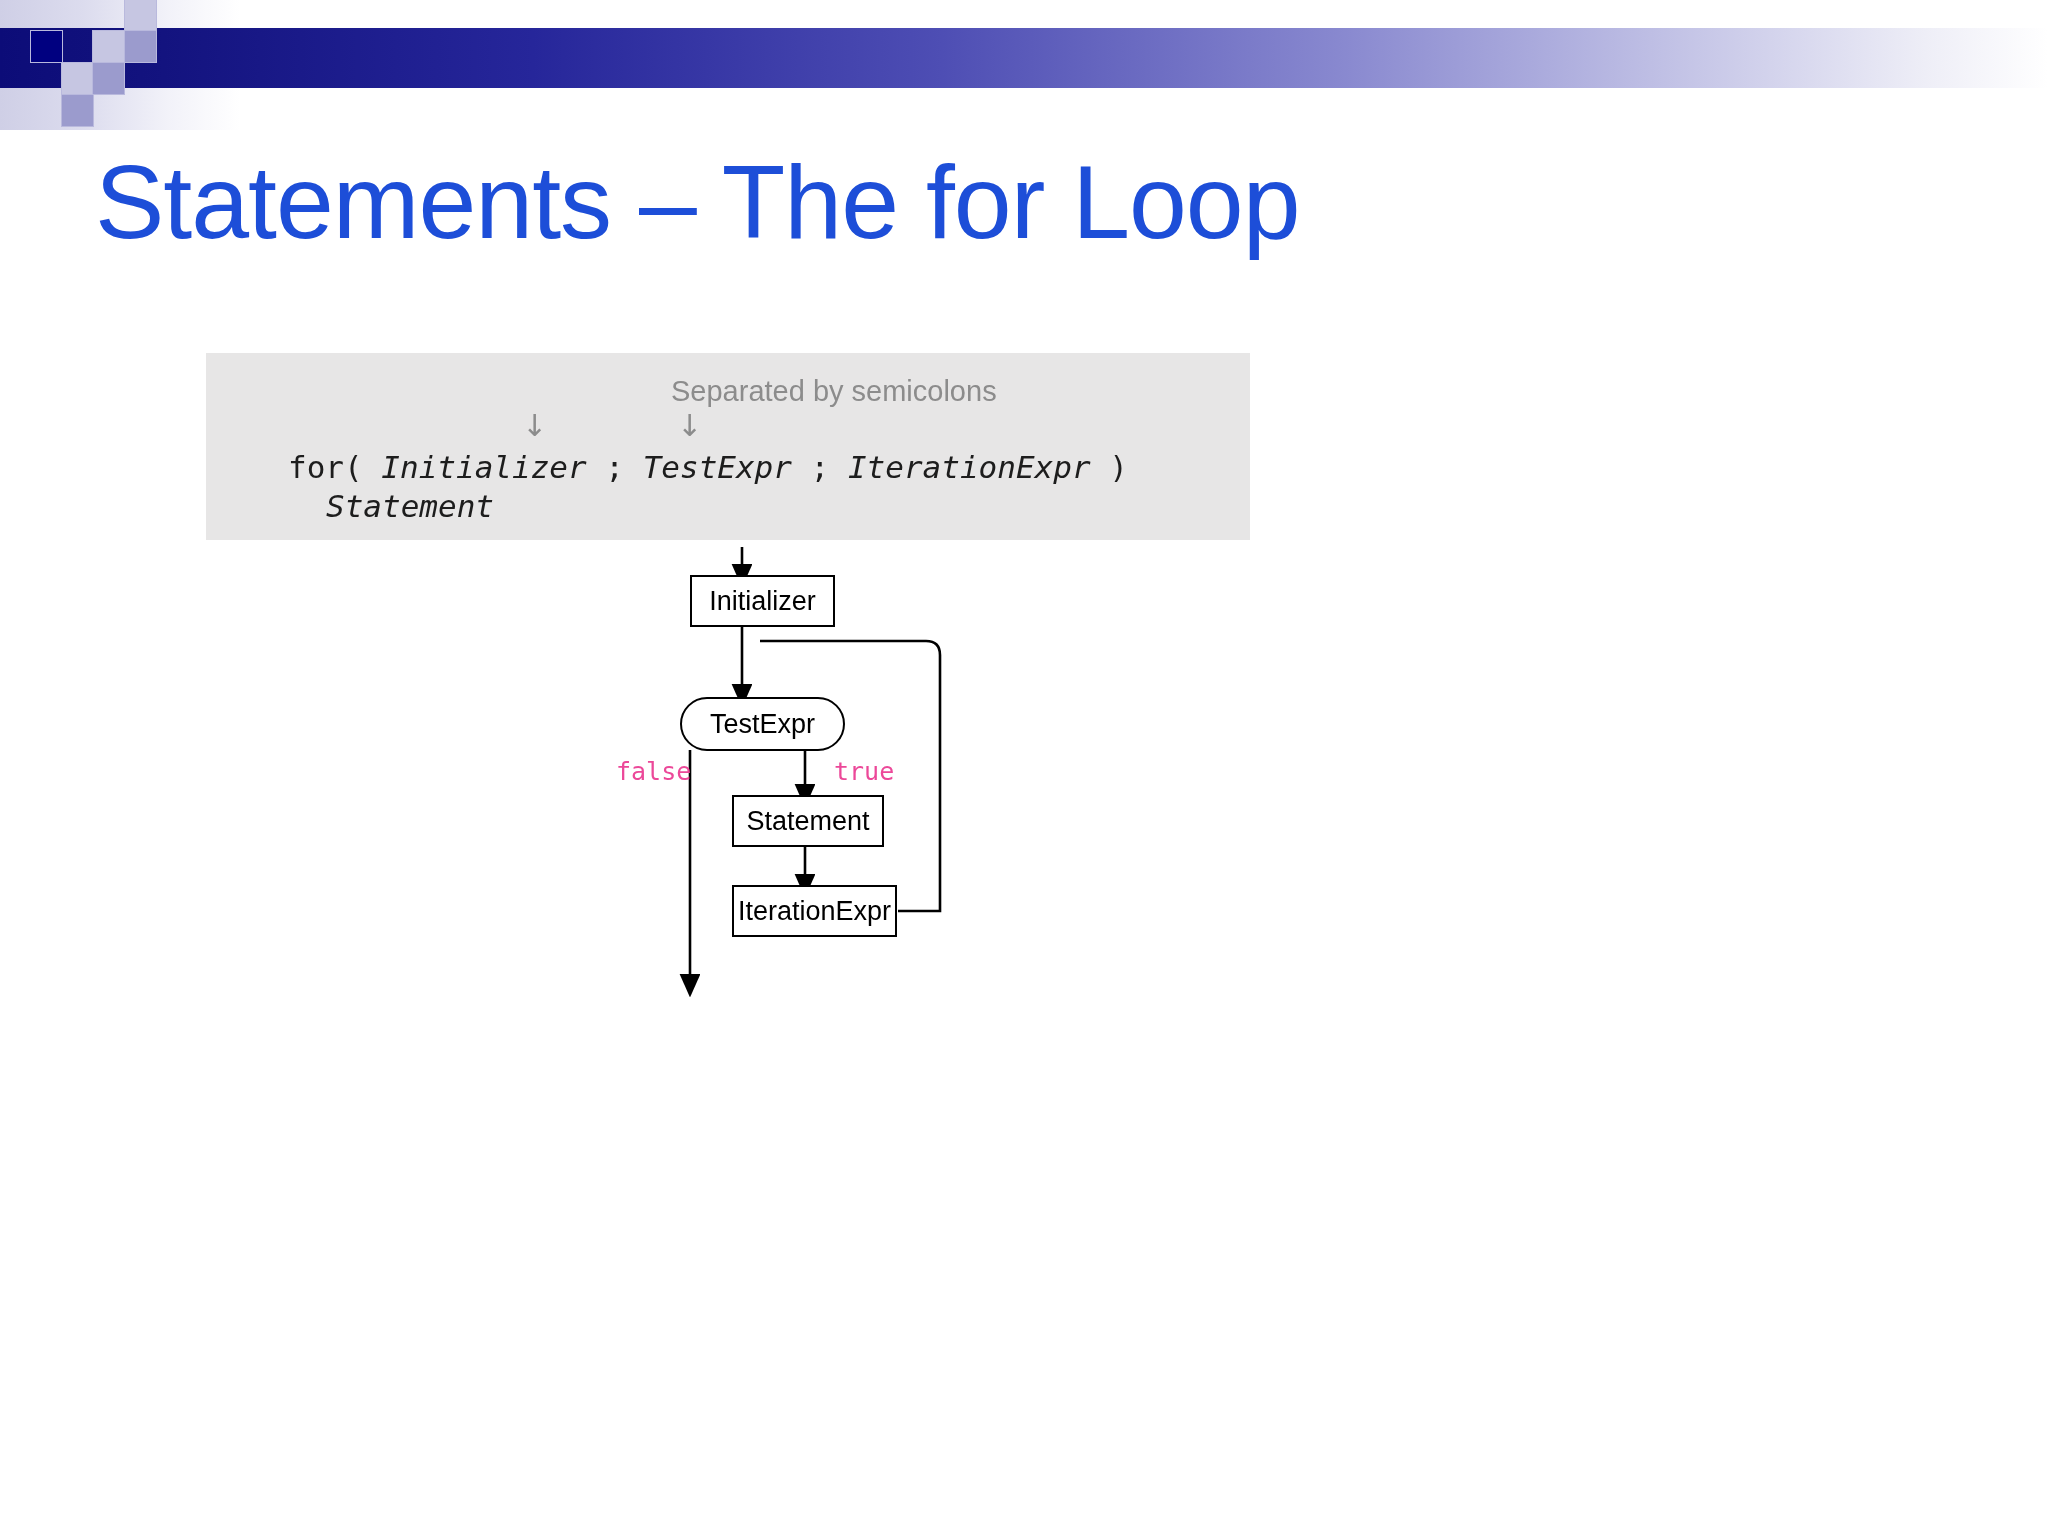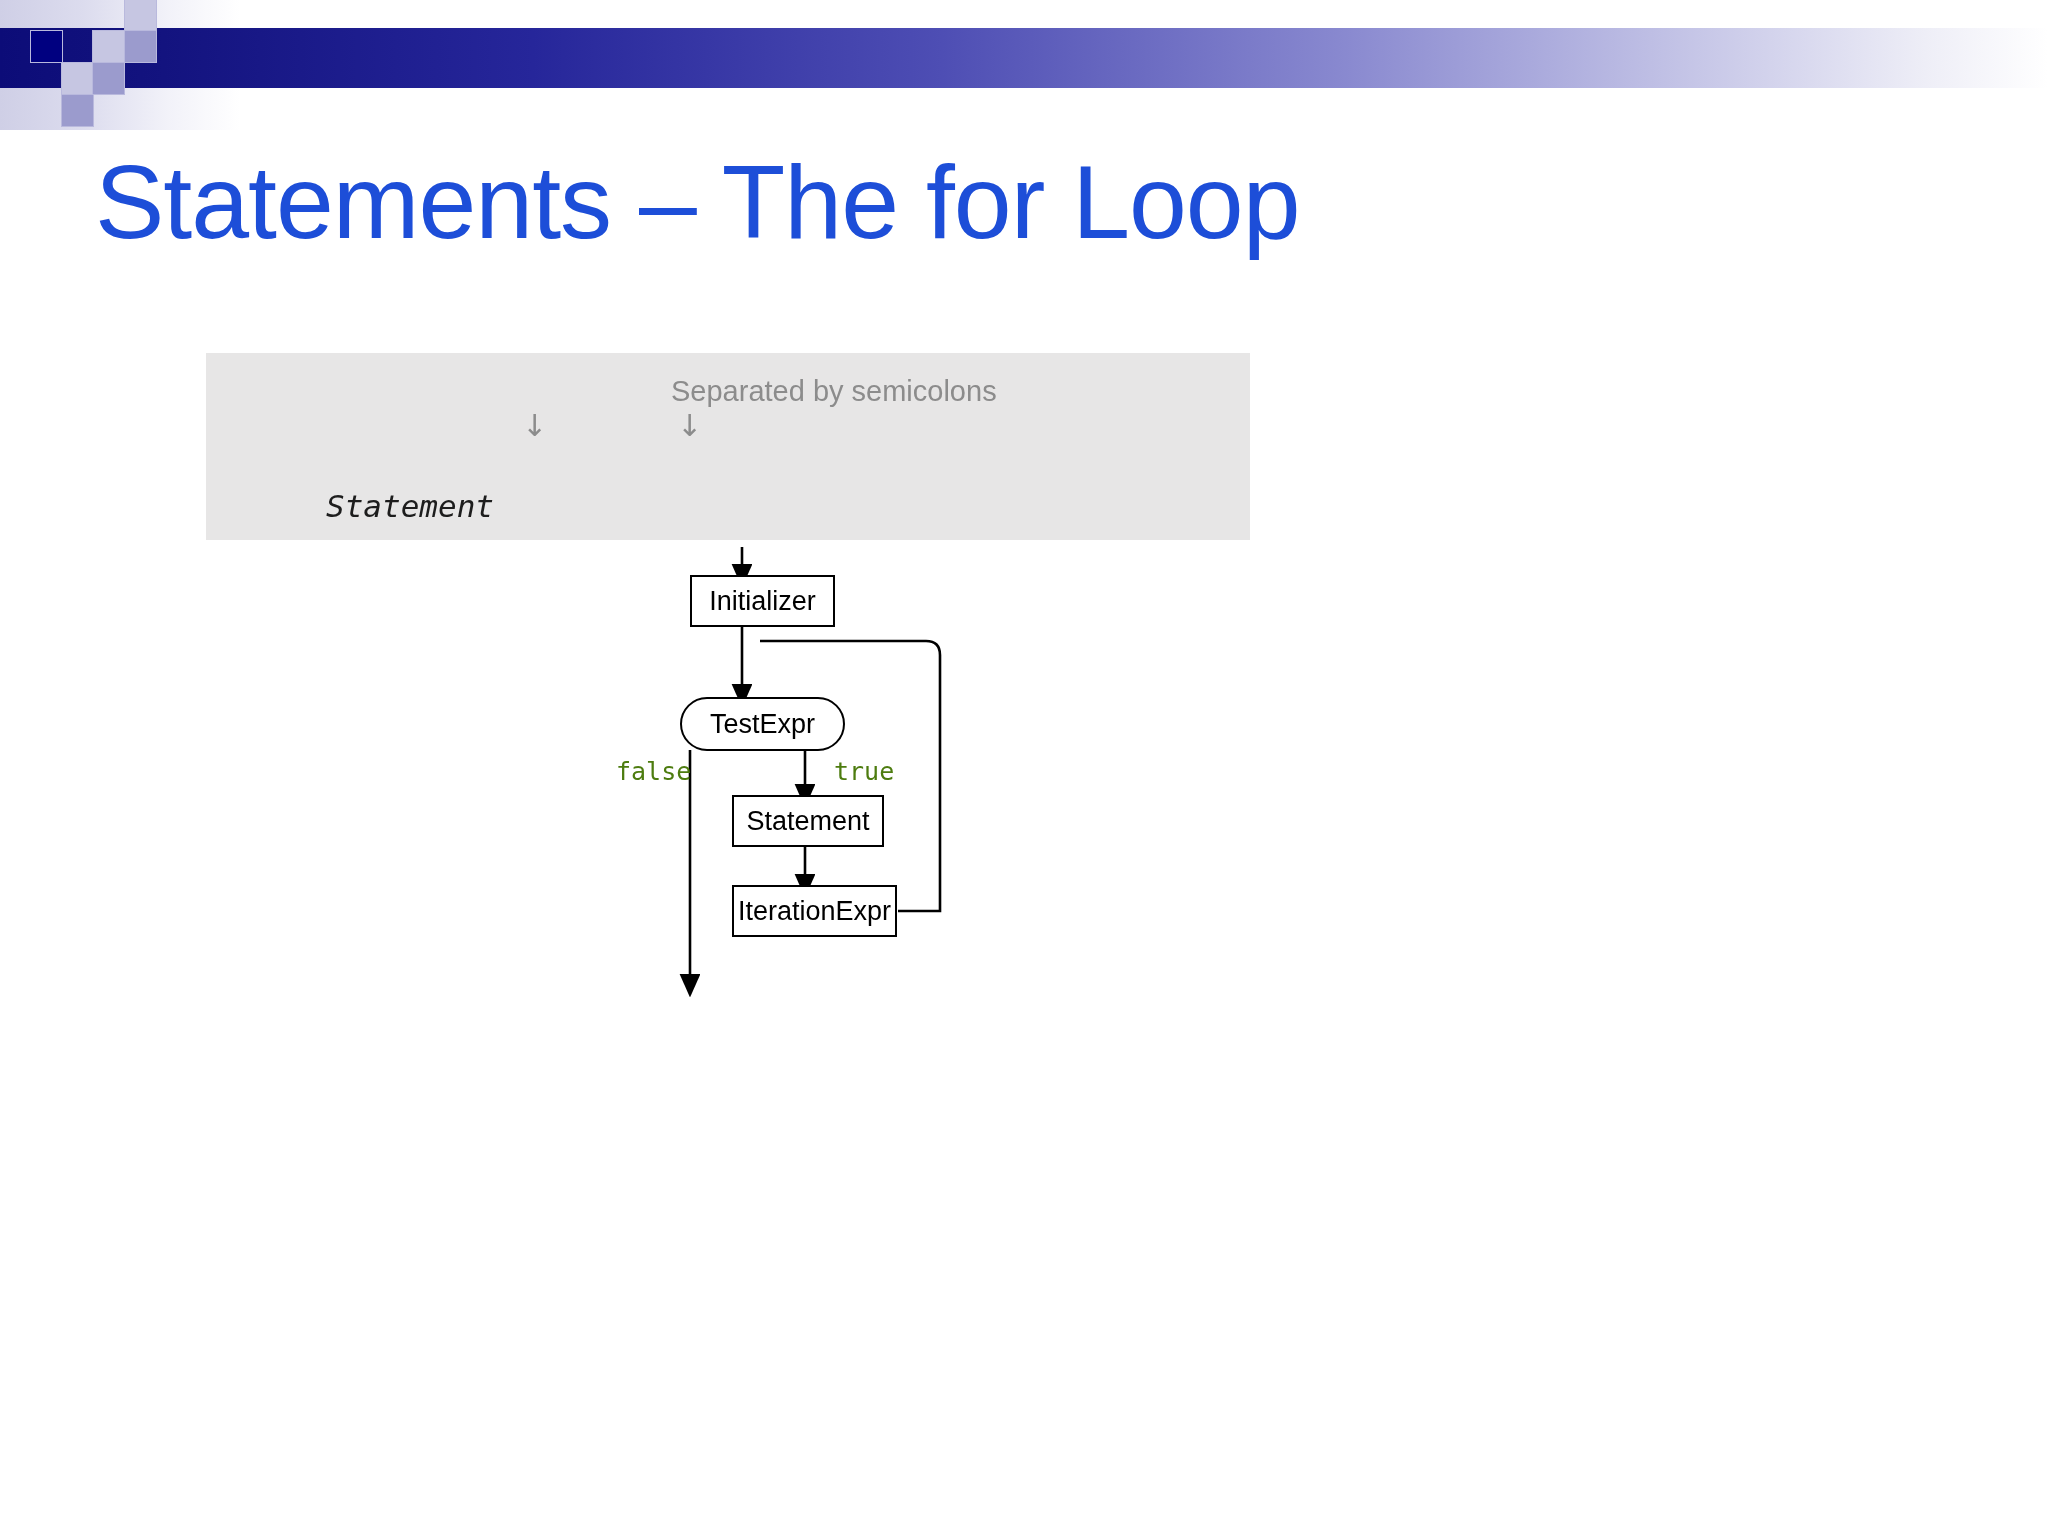--- a/index.html
+++ b/index.html
@@ -70,21 +70,21 @@
     display:flex;align-items:center;justify-content:center;
     font-size:27px;color:#000;
   }
   .fc-oval{
     position:absolute;box-sizing:border-box;
     border:2px solid #000;background:#fff;border-radius:40px;
     display:flex;align-items:center;justify-content:center;
     font-size:27px;color:#000;
   }
   .fc-label{
-    position:absolute;font-size:25px;color:#4d7c0f;
+    position:absolute;font-size:25px;color:#ec4899;
     font-family:"DejaVu Sans Mono","Liberation Mono",monospace;
     white-space:nowrap;
   }
   .fc-svg{position:absolute;left:0;top:0;}
 </style>
 </head>
 <body>
 
 <div class="banner-wrap">
   <div class="banner-fade-left"></div>
@@ -101,20 +101,21 @@
 
 <div class="title">Statements – The for Loop</div>
 
 <div class="code-panel">
 
   <div class="sep-label">Separated by semicolons</div>
 
   <div class="arrow-glyph" style="left:316px;top:58px;">↓</div>
   <div class="arrow-glyph" style="left:471px;top:58px;">↓</div>
 
+  <div class="code-line code-l1"><span class="kw">for( </span><span class="it">Initializer</span><span class="kw"> ; </span><span class="it">TestExpr</span><span class="kw"> ; </span><span class="it">IterationExpr</span><span class="kw"> )</span></div>
 
   <div class="code-line code-l2">Statement</div>
 </div>
 
 <div class="flow">
 
   <svg class="fc-svg" width="420" height="460" viewBox="0 0 420 460">
     <defs>
       <marker id="ah" markerWidth="9" markerHeight="9" refX="4.2" refY="4" orient="auto">
         <path d="M0,0 L9,4 L0,8 z" fill="#000"></path>

